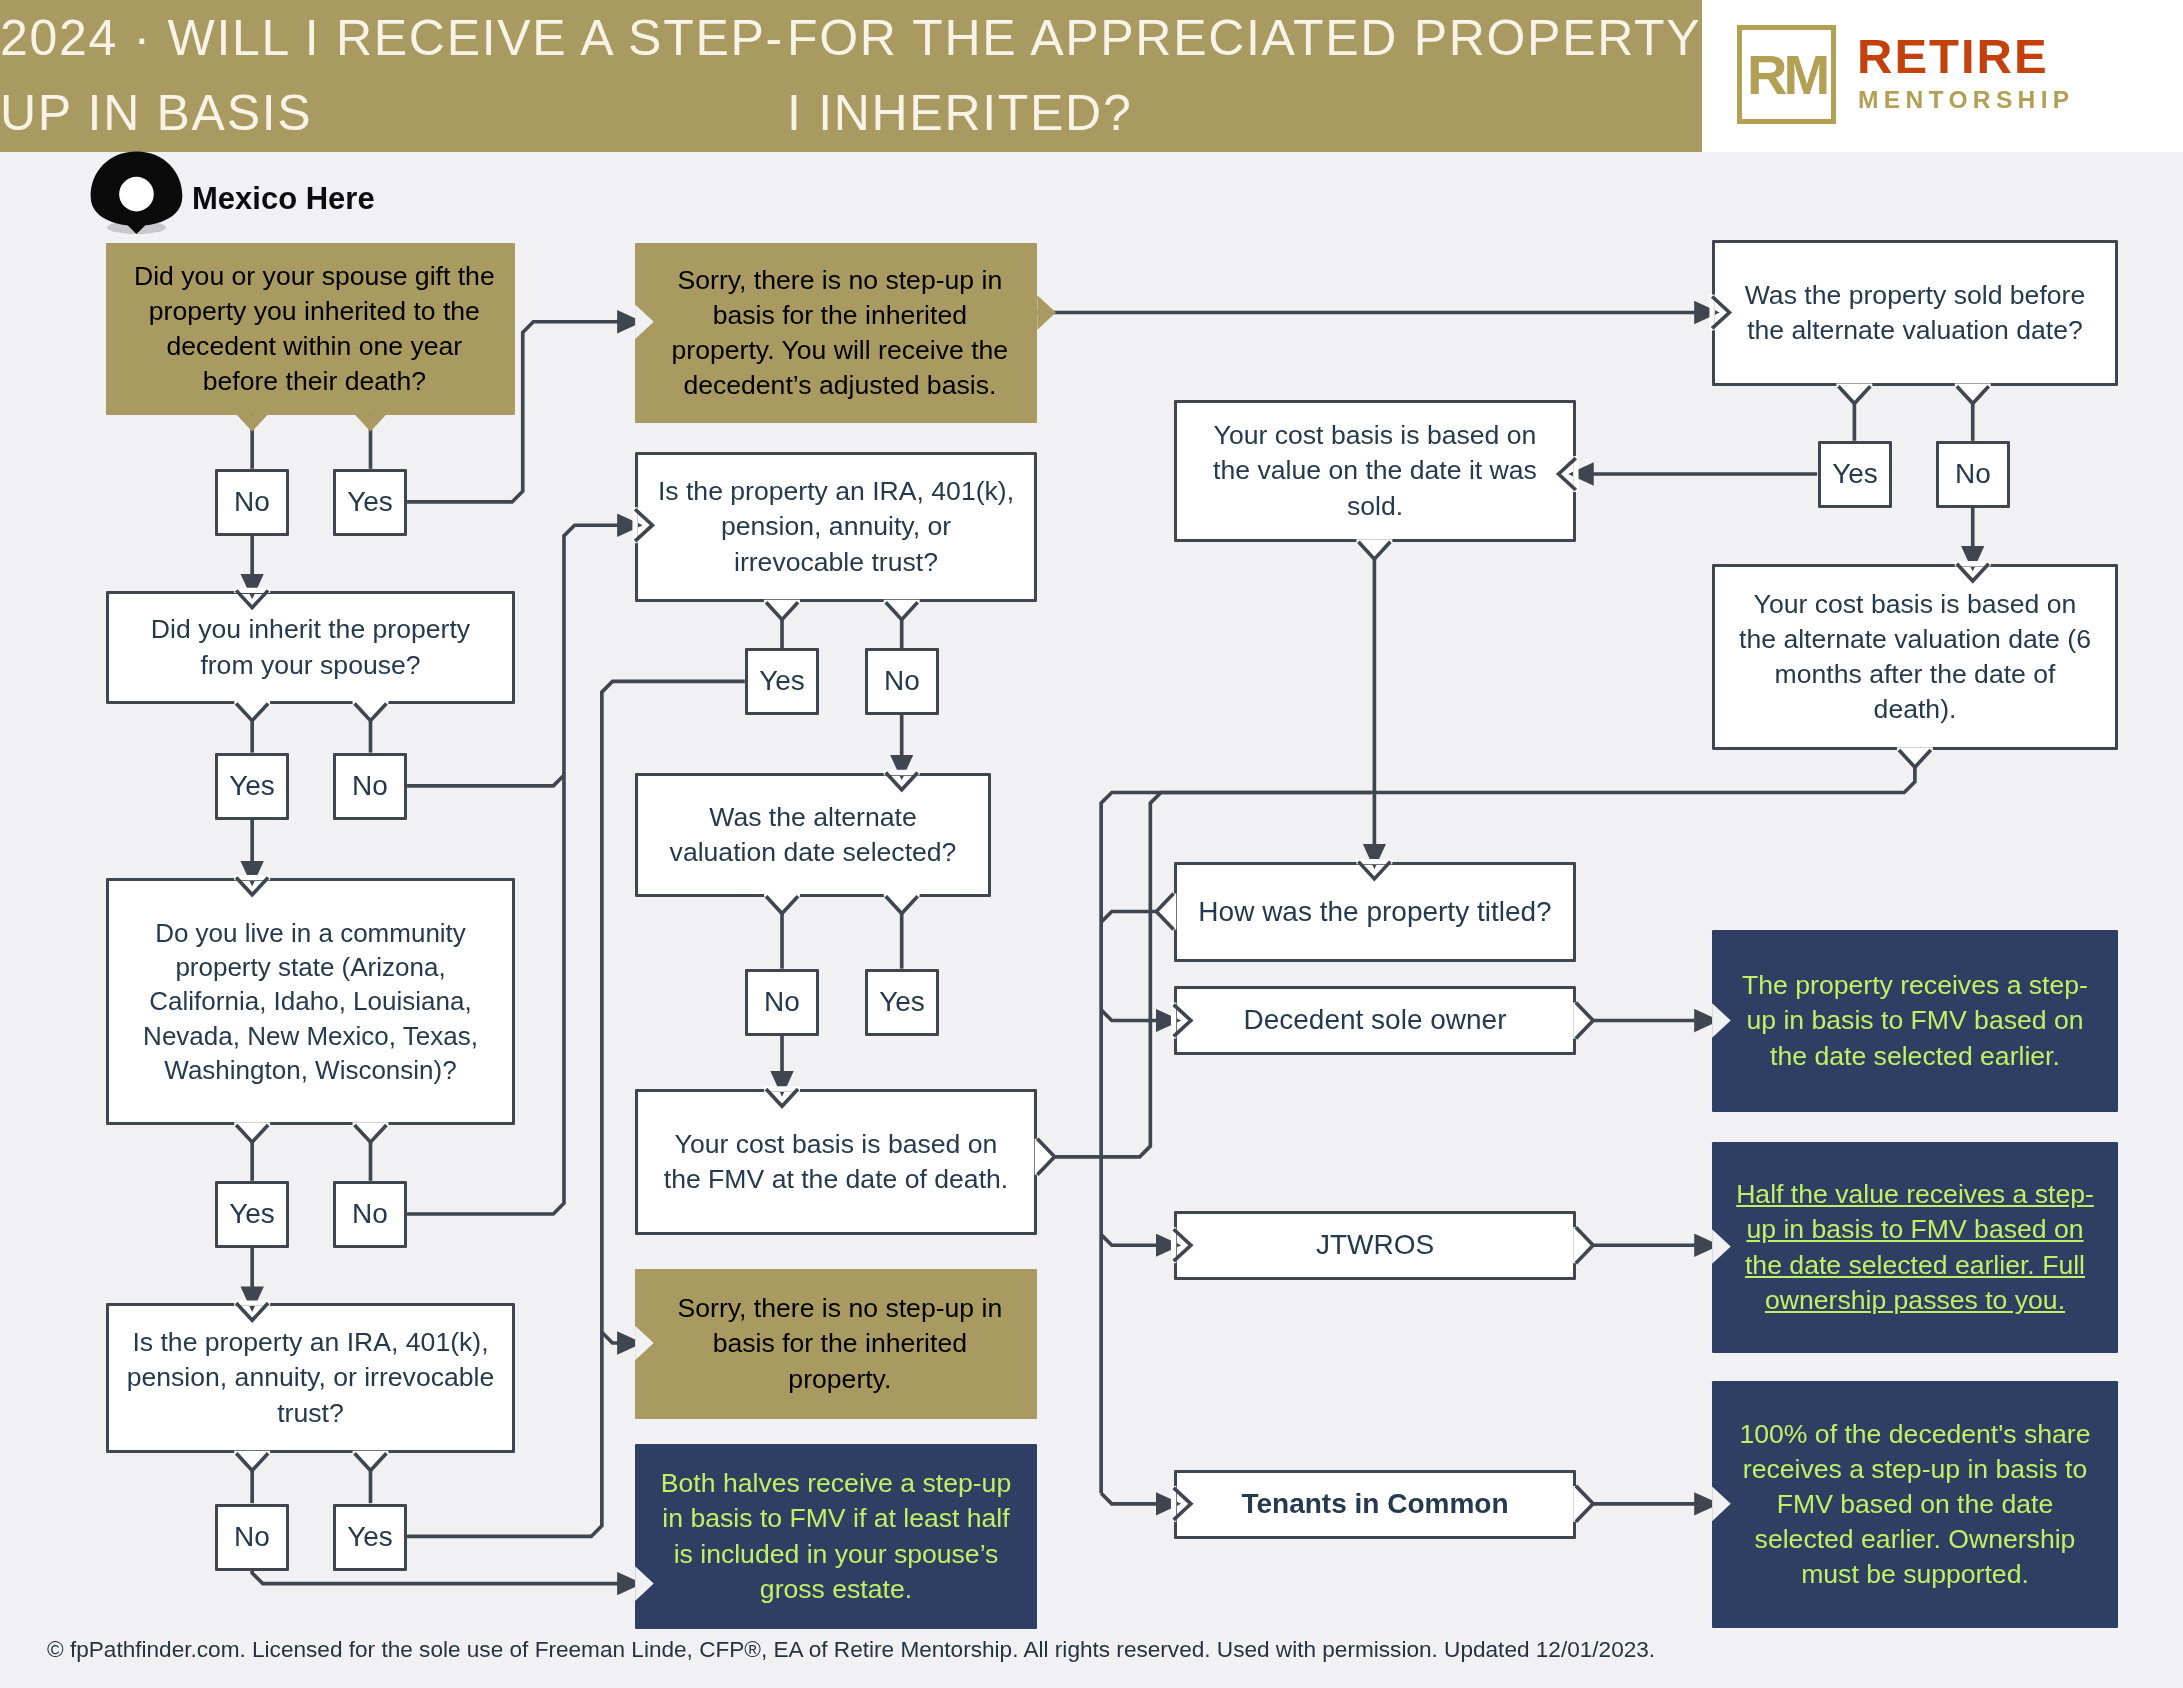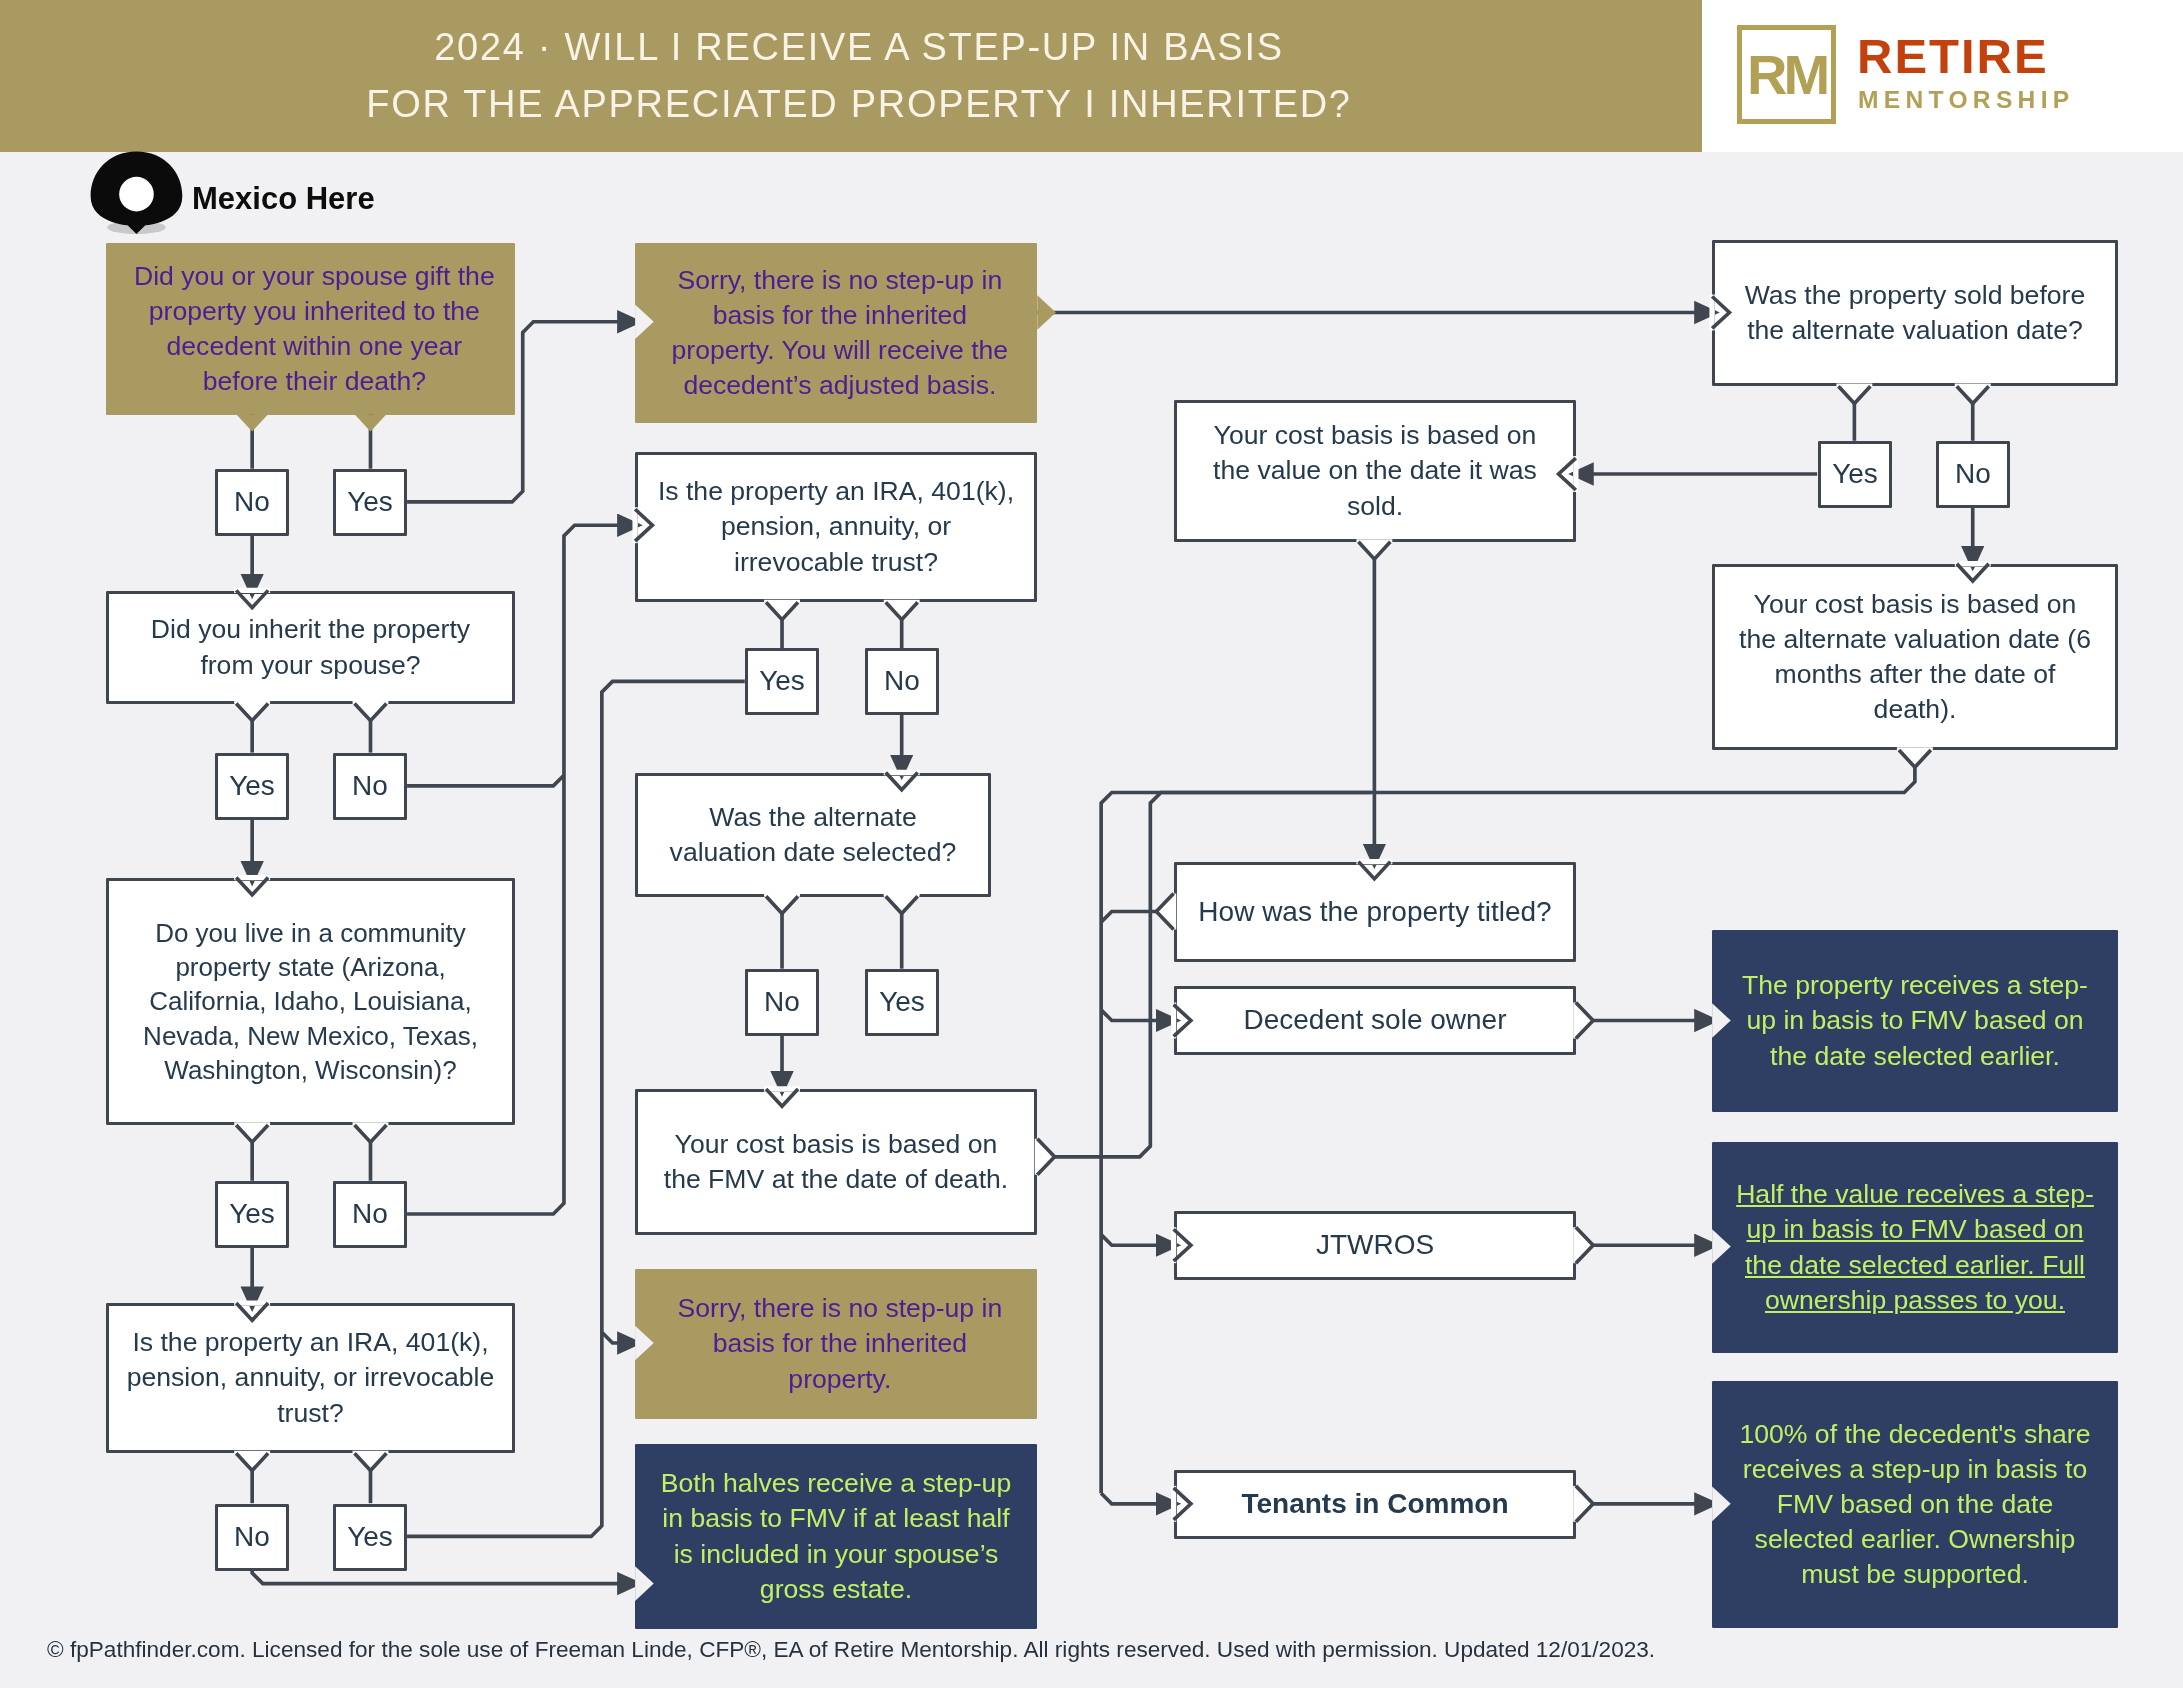--- a/index.html
+++ b/index.html
@@ -6,38 +6,38 @@
   .canvas{
     position:relative;width:2183px;height:1688px;overflow:hidden;
     background:#F1F1F3;
     font-family:"Liberation Sans", sans-serif;
   }
   
   .hdr-band{position:absolute;left:0;top:0;width:1702px;height:152px;background:#A89A60;}
   .hdr-white{position:absolute;left:1702px;top:0;width:481px;height:152px;background:#ffffff;}
   .hdr-title{
     position:absolute;left:0;top:0;width:1702px;height:152px;
-    display:flex;flex-direction:column;justify-content:center;align-items:center;
-    color:#F8F3E6;font-size:38px;letter-spacing:1.7px;line-height:1.5;font-weight:400;margin-left:8px;
+    display:flex;justify-content:center;align-items:center;
+    color:#F8F3E6;font-size:50px;letter-spacing:1.7px;line-height:1.5;font-weight:400;
   }
   .logo-mono{
     position:absolute;left:1737px;top:25px;width:89px;height:89px;
     border:5.3px solid #B2A055;display:flex;align-items:center;justify-content:center;
     color:#B2A055;font-weight:700;font-size:56px;letter-spacing:-4px;
   }
   .logo-l1{position:absolute;left:1857px;top:28px;color:#c2410c;font-weight:700;font-size:49px;letter-spacing:2px;}
   .logo-l2{position:absolute;left:1858px;top:86px;color:#B2A055;font-weight:700;font-size:24.6px;letter-spacing:5.3px;}
   
   .box{
     position:absolute;display:flex;align-items:center;justify-content:center;
     text-align:center;box-sizing:border-box;border-radius:1.3px;
     font-size:26.6px;line-height:1.32;padding:6.7px 17.3px;
   }
   .white{background:#ffffff;border:3.3px solid #3F4650;color:#253A4D;}
-  .gold{background:#A89A60;color:#4c1d95;padding-left:25px;}
+  .gold{background:#A89A60;color:#000000;padding-left:25px;}
   .navy{background:#2F3E63;color:#bef264;}
   .ans{font-size:28px;padding:0;}
   .small-q{font-size:26px;}
   .choice{font-size:28px;}
   .start-label{position:absolute;left:192px;top:181px;font-size:31px;font-weight:700;color:#0d0d0d;}
   .footer{position:absolute;left:47px;top:1637px;font-size:22.6px;color:#26323F;}
   svg.overlay{position:absolute;left:0;top:0;pointer-events:none;}
   .wire{stroke:#3F4650;stroke-width:5.5;fill:none;}
   .notchV{stroke:#3F4650;stroke-width:5.5;fill:none;}
 </style>

